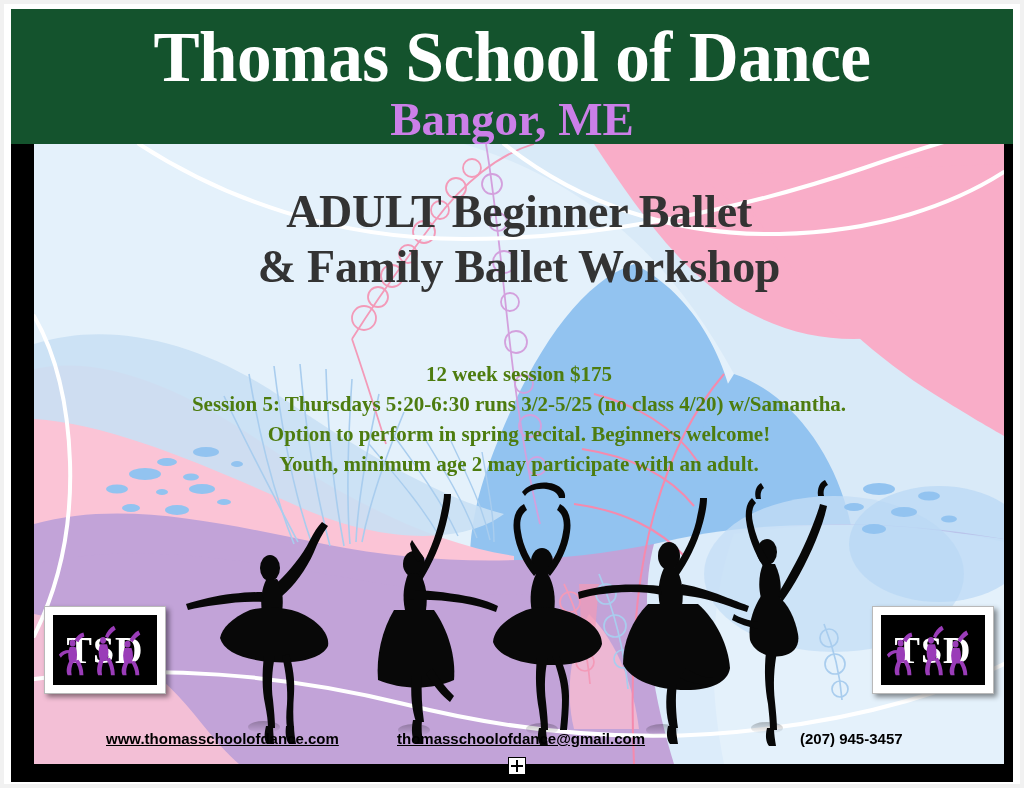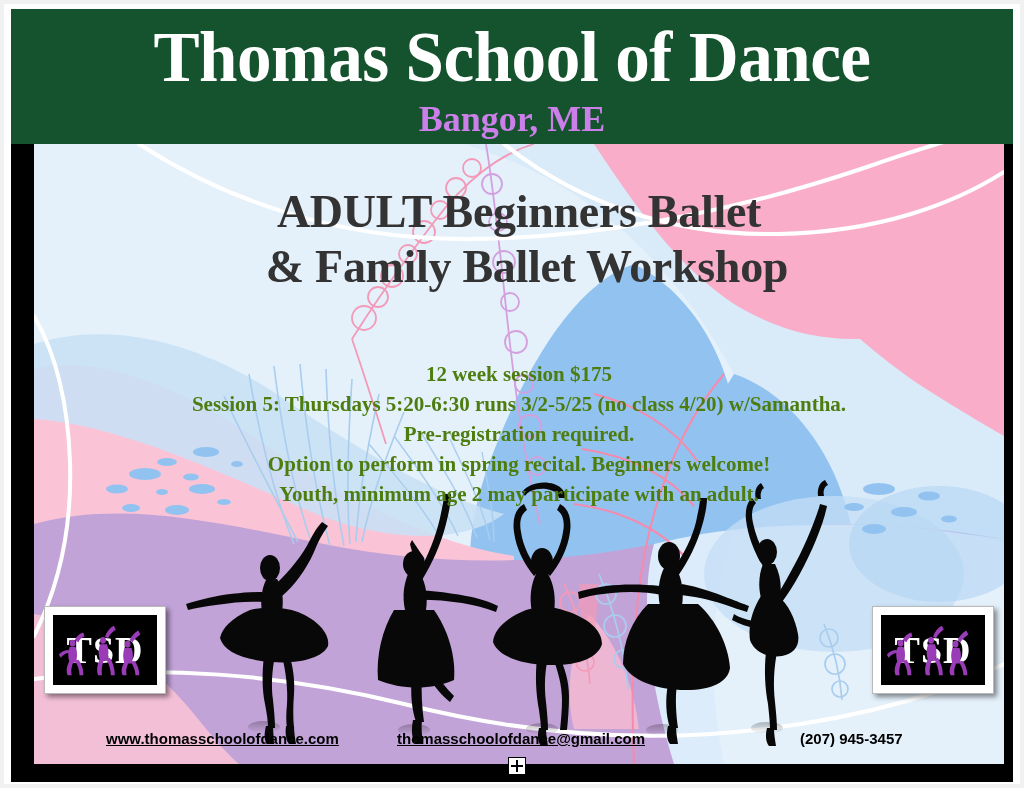--- a/index.html
+++ b/index.html
@@ -36,21 +36,21 @@
     font-size:72px;line-height:76px;
     letter-spacing:-0.5px;
     transform:scaleX(0.96);
     white-space:nowrap;
   }
   #school-city{
     position:absolute;left:0;top:90px;width:1002px;
     color:#cb7fe8;
     font-family:"Liberation Serif", serif;
     font-weight:bold;
-    font-size:36px;line-height:40px;
+    font-size:47px;line-height:40px;
     white-space:nowrap;
   }
   
   #content{
     position:absolute;left:23px;top:135px;width:970px;height:620px;
     background:#e4f1fb;overflow:hidden;
   }
   #bg-svg{position:absolute;left:0;top:0;width:970px;height:620px;display:block;}
   
   #text-layer{
@@ -59,21 +59,21 @@
   }
   .headline{
     font-family:"Liberation Serif", serif;
     font-weight:bold;
     font-size:46px;line-height:56px;
     color:#333333;
     letter-spacing:-0.3px;
     white-space:nowrap;
   }
   #headline-1{position:absolute;left:0;top:40px;width:970px;}
-  #headline-2{position:absolute;left:0;top:95px;width:970px;padding-left:8px;}
+  #headline-2{position:absolute;left:0;top:95px;width:970px;}
   #subheadline{
     position:absolute;left:0;top:160px;width:970px;
     font-family:"Liberation Serif", serif;
     font-weight:bold;font-size:23px;line-height:28px;color:#333333;
     white-space:nowrap;
   }
   #body-block{
     position:absolute;left:0;top:215px;width:970px;
     font-family:"Liberation Serif", serif;
     font-weight:bold;color:#4d7c0f;
@@ -377,27 +377,26 @@
             <path d="M732,508 C730,526 731,544 734,560 C735,570 736,578 736,586 L743,586
                      C743,578 742,568 741,558 C739,540 740,524 743,508 Z"></path>
             <path d="M724,478 C714,476 706,474 700,470 L698,476 C705,480 714,483 724,485 Z"></path>
             <path d="M733,584 C731,592 732,598 735,602 L742,602 C741,596 740,590 740,584 Z"></path>
           </g>
 
         </g>
       </svg>
 
       <div id="text-layer">
-        <div id="headline-1" class="headline">ADULT Beginners Ballet</div>
+        <div id="headline-1" class="headline">ADULT Beginner Ballet</div>
         <div id="headline-2" class="headline">&amp; Family Ballet Workshop</div>
 
         <div id="body-block">
           <div class="body-line">12 week session $175</div>
           <div class="body-line">Session 5:  Thursdays 5:20-6:30 runs 3/2-5/25 (no class 4/20)  w/Samantha.</div>
-          <div class="body-line">Pre-registration required.</div>
           <div class="body-line">Option to perform in spring recital.  Beginners welcome!</div>
           <div class="body-line">Youth, minimum age 2 may participate with an adult.</div>
         </div>
       </div>
 
       <div id="logo-left" class="logo-frame">
         <div class="logo-inner">
           <div class="logo-text">TSD</div>
           <svg class="logo-dancers" viewBox="0 0 106 72" preserveAspectRatio="none">
             <g fill="#9a3cb8">

